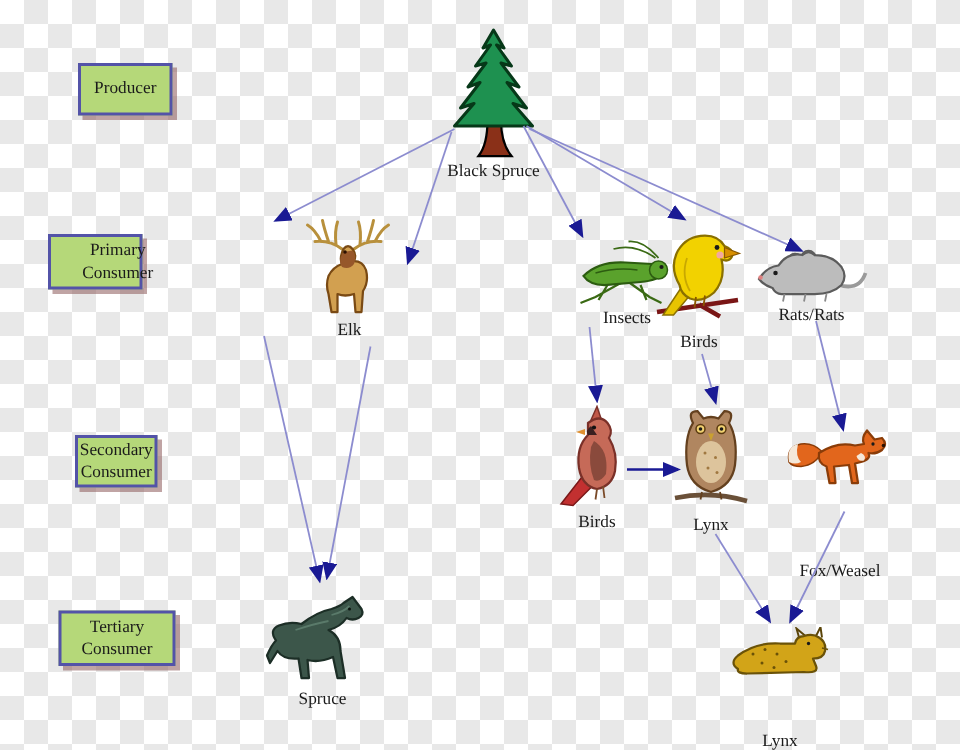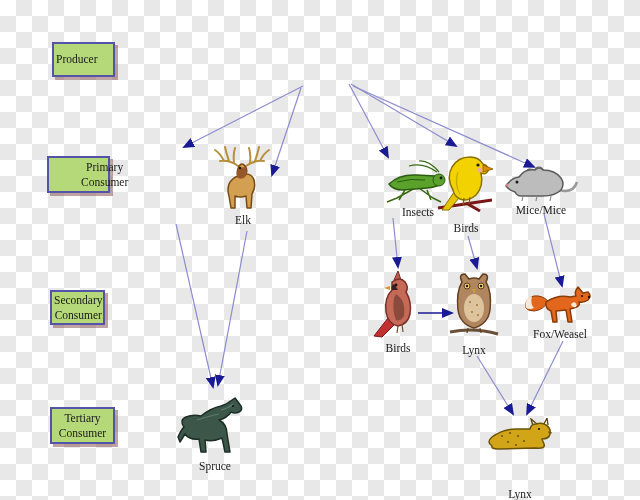--- a/index.html
+++ b/index.html
@@ -12,21 +12,21 @@
       linear-gradient(45deg,#e8e8e8 25%,transparent 25%,transparent 75%,#e8e8e8 75%);
     background-size:32px 32px;
     background-position:0 0,16px 16px;
   }
   .canvas{position:relative;width:640px;height:500px;}
   .level-box{
     position:absolute;
     background:#b5d879;
     border:2px solid #5353a8;
     box-shadow:3px 3px 0 rgba(140,90,90,.55);
-    display:flex;align-items:center;
+    display:flex;align-items:center;justify-content:center;
     text-align:center;
     font-size:11.5px;color:#1a1a1a;line-height:1.25;
     padding:2px;
     box-sizing:border-box;
   }
   .node{
     position:absolute;
     display:flex;flex-direction:column;align-items:center;
   }
   .node .label{
@@ -40,33 +40,40 @@
   .icon{display:block;}
 </style>
 </head>
 <body>
 
 <div class="canvas">
 
   <div class="level-box" style="left:52px;top:42px;width:63px;height:35px;">
     <span>Producer</span>
   </div>
-  <div class="level-box" style="left:47px;top:156px;width:63px;height:37px;padding-left:32px;">
+  <div class="level-box" style="left:32px;top:156px;width:63px;height:37px;padding-left:32px;">
     <span>Primary Consumer</span>
   </div>
   <div class="level-box" style="left:50px;top:290px;width:55px;height:35px;">
     <span>Secondary Consumer</span>
   </div>
-  <div class="level-box" style="left:50px;top:407px;width:65px;height:37px;">
+  <div class="level-box" style="left:39px;top:407px;width:78px;height:37px;">
     <span>Tertiary Consumer</span>
   </div>
 
-
-
-  <div class="node" style="left:212px;top:144px;width:62px;">
+  <div class="node" style="left:296px;top:18px;width:66px;">
+    <svg class="icon" width="62" height="88" viewBox="0 0 62 88">
+      <path d="M27,62 C27,74 25,81 21,86 L43,86 C38,80 36,73 36,62 Z" fill="#8a3018" stroke="#000" stroke-width="1.5"></path>
+      <path d="M31,2 L38,14 L33,12 L43,26 L36,24 L48,40 L40,37 L53,54 L44,51 L57,66 L5,66 L18,51 L9,54 L22,37 L14,40 L26,24 L19,26 L29,12 L24,14 Z" fill="#1e9150" stroke="#063818" stroke-width="2" stroke-linejoin="round"></path>
+    </svg>
+    <div class="label">Black Spruce</div>
+  </div>
+
+
+  <div class="node" style="left:202px;top:144px;width:62px;">
     <svg class="icon" width="62" height="68" viewBox="0 0 62 68">
       <path d="M26,22 Q18,16 8,17 M12,17 Q8,9 3,6 M17,17 Q14,8 13,3 M22,19 Q21,10 23,4 M34,22 Q42,16 52,17 M48,17 Q52,9 57,6 M43,17 Q46,8 47,3 M38,19 Q39,10 37,4" stroke="#b8903c" stroke-width="2" fill="none" stroke-linecap="round"></path>
       <path d="M27,22 Q24,28 26,32 Q20,34 17,40 Q15,46 17,52 L19,64 L23,64 L23,52 Q28,54 34,52 L35,64 L39,64 L40,50 Q44,44 42,36 Q40,30 34,30 Q36,26 33,22 Q30,18 27,22 Z" fill="#d2a050" stroke="#7a4a14" stroke-width="1.5" stroke-linejoin="round"></path>
       <path d="M27,24 Q23,30 26,34 Q31,36 34,32 Q36,26 33,23 Z" fill="#96572a"></path>
       <circle cx="28" cy="24" r="1.2" fill="#2a1002"></circle>
     </svg>
     <div class="label">Elk</div>
   </div>
 
   <div class="node" style="left:335px;top:160px;width:76px;padding-left:45px;">
@@ -98,21 +105,21 @@
   <div class="node" style="left:502px;top:164px;width:78px;">
     <svg class="icon" width="76" height="38" viewBox="0 0 76 38">
       <path d="M56,26 Q70,30 74,18" stroke="#9a9a9a" stroke-width="2.5" fill="none"></path>
       <circle cx="27" cy="10" r="5" fill="#cfcfcf" stroke="#5c5c5c"></circle>
       <circle cx="36" cy="8" r="5" fill="#b0b0b0" stroke="#5c5c5c"></circle>
       <path d="M12,28 Q6,26 3,22 Q8,14 16,13 Q22,4 32,6 Q36,2 40,6 Q52,6 58,14 Q62,20 58,26 Q52,32 40,32 L18,32 Q14,32 12,28 Z" fill="#bcbcbc" stroke="#5c5c5c" stroke-width="1.5"></path>
       <circle cx="14" cy="18" r="1.5" fill="#1a1a1a"></circle>
       <circle cx="4" cy="21" r="1.5" fill="#e08080"></circle>
       <path d="M20,32 L19,37 M34,32 L33,37 M48,32 L47,37" stroke="#8a8a8a" stroke-width="1.2"></path>
     </svg>
-    <div class="label">Mice/Mice</div>
+    <div class="label">Rats/Rats</div>
   </div>
 
   <div class="node" style="left:372px;top:270px;width:52px;">
     <svg class="icon" width="52" height="70" viewBox="0 0 52 70">
       <path d="M22,10 L26,1 L29,10 Z" fill="#c05848" stroke="#7a3028"></path>
       <path d="M16,48 L2,66 L10,67 L22,55 Z" fill="#c23030" stroke="#7a1818"></path>
       <path d="M20,12 Q28,6 33,12 Q37,17 34,22 Q40,32 38,44 Q36,54 26,56 Q16,54 14,42 Q12,28 20,20 Z" fill="#c66a58" stroke="#7a3028" stroke-width="1.5"></path>
       <path d="M24,24 Q34,30 32,46 Q28,52 24,50 Q20,40 22,28 Z" fill="#8a4a3c"></path>
       <path d="M22,14 Q18,17 20,20 L26,20 Z" fill="#3a2020"></path>
       <path d="M18,16 L12,18 L18,20 Z" fill="#e09030"></path>
@@ -134,21 +141,21 @@
       <circle cx="21" cy="16" r="3" fill="#f0d070" stroke="#5a3a10"></circle>
       <circle cx="35" cy="16" r="3" fill="#f0d070" stroke="#5a3a10"></circle>
       <circle cx="21" cy="16" r="1.2" fill="#1a1a1a"></circle>
         <circle cx="35" cy="16" r="1.2" fill="#1a1a1a"></circle>
       <path d="M26,19 L28,24 L30,19 Z" fill="#caa030"></path>
       <path d="M22,58 L21,63 M34,58 L35,63" stroke="#64401e" stroke-width="1.2"></path>
     </svg>
     <div class="label">Lynx</div>
   </div>
 
-  <div class="node" style="left:520px;top:284px;width:80px;">
+  <div class="node" style="left:520px;top:284px;width:80px;gap:47px;">
     <svg class="icon" width="72" height="42" viewBox="0 0 72 42">
       <path d="M2,24 Q0,14 10,12 Q18,11 24,17 Q20,26 10,27 Q4,27 2,24 Z" fill="#e2661c" stroke="#8a3c08"></path>
       <path d="M2,24 Q0,14 8,12 Q6,20 10,24 Q6,26 2,24 Z" fill="#f5e8d8"></path>
       <path d="M22,18 Q34,10 46,13 L52,12 Q50,8 54,3 L59,9 L64,8 Q68,12 64,16 Q60,19 55,18 Q57,22 50,24 L46,25 L48,38 L44,38 L42,26 L32,27 L33,38 L29,38 L27,27 Q21,25 22,18 Z" fill="#e2661c" stroke="#8a3c08" stroke-width="1.5" stroke-linejoin="round"></path>
       <path d="M50,18 Q54,20 52,23 Q48,24 47,20 Z" fill="#f5e8d8"></path>
       <circle cx="58" cy="12" r="1.1" fill="#1a1a1a"></circle>
       <circle cx="65" cy="13" r="1.2" fill="#2a1002"></circle>
     </svg>
     <div class="label">Fox/Weasel</div>
   </div>

